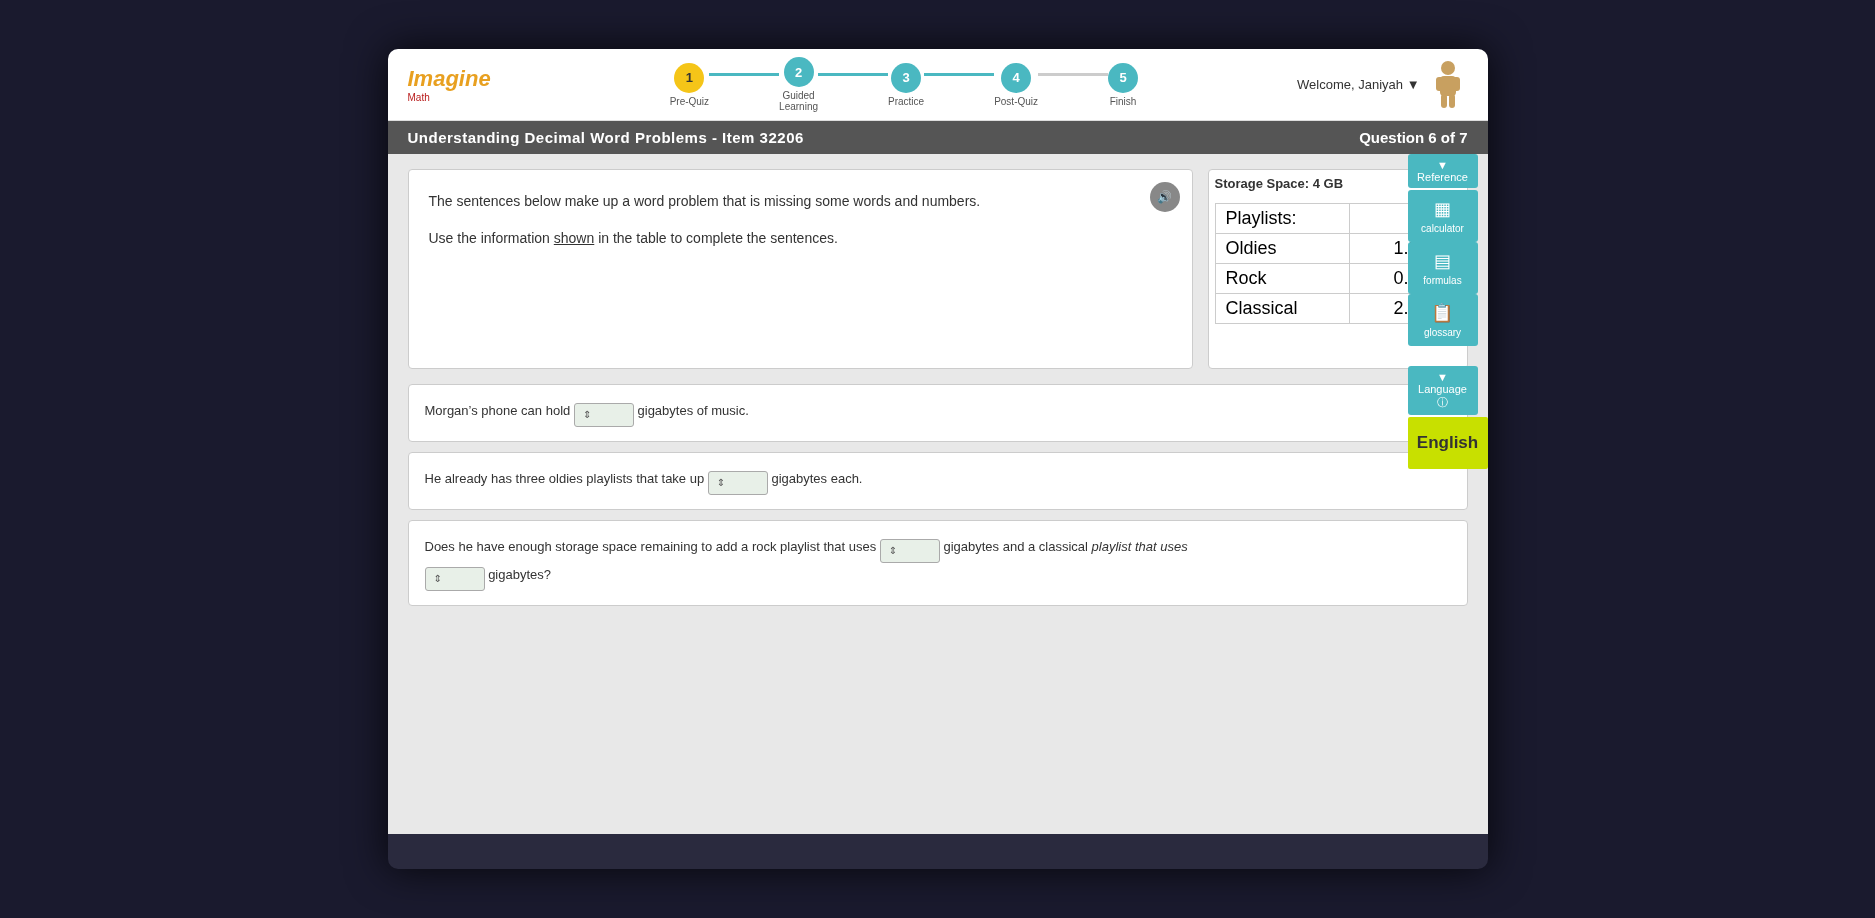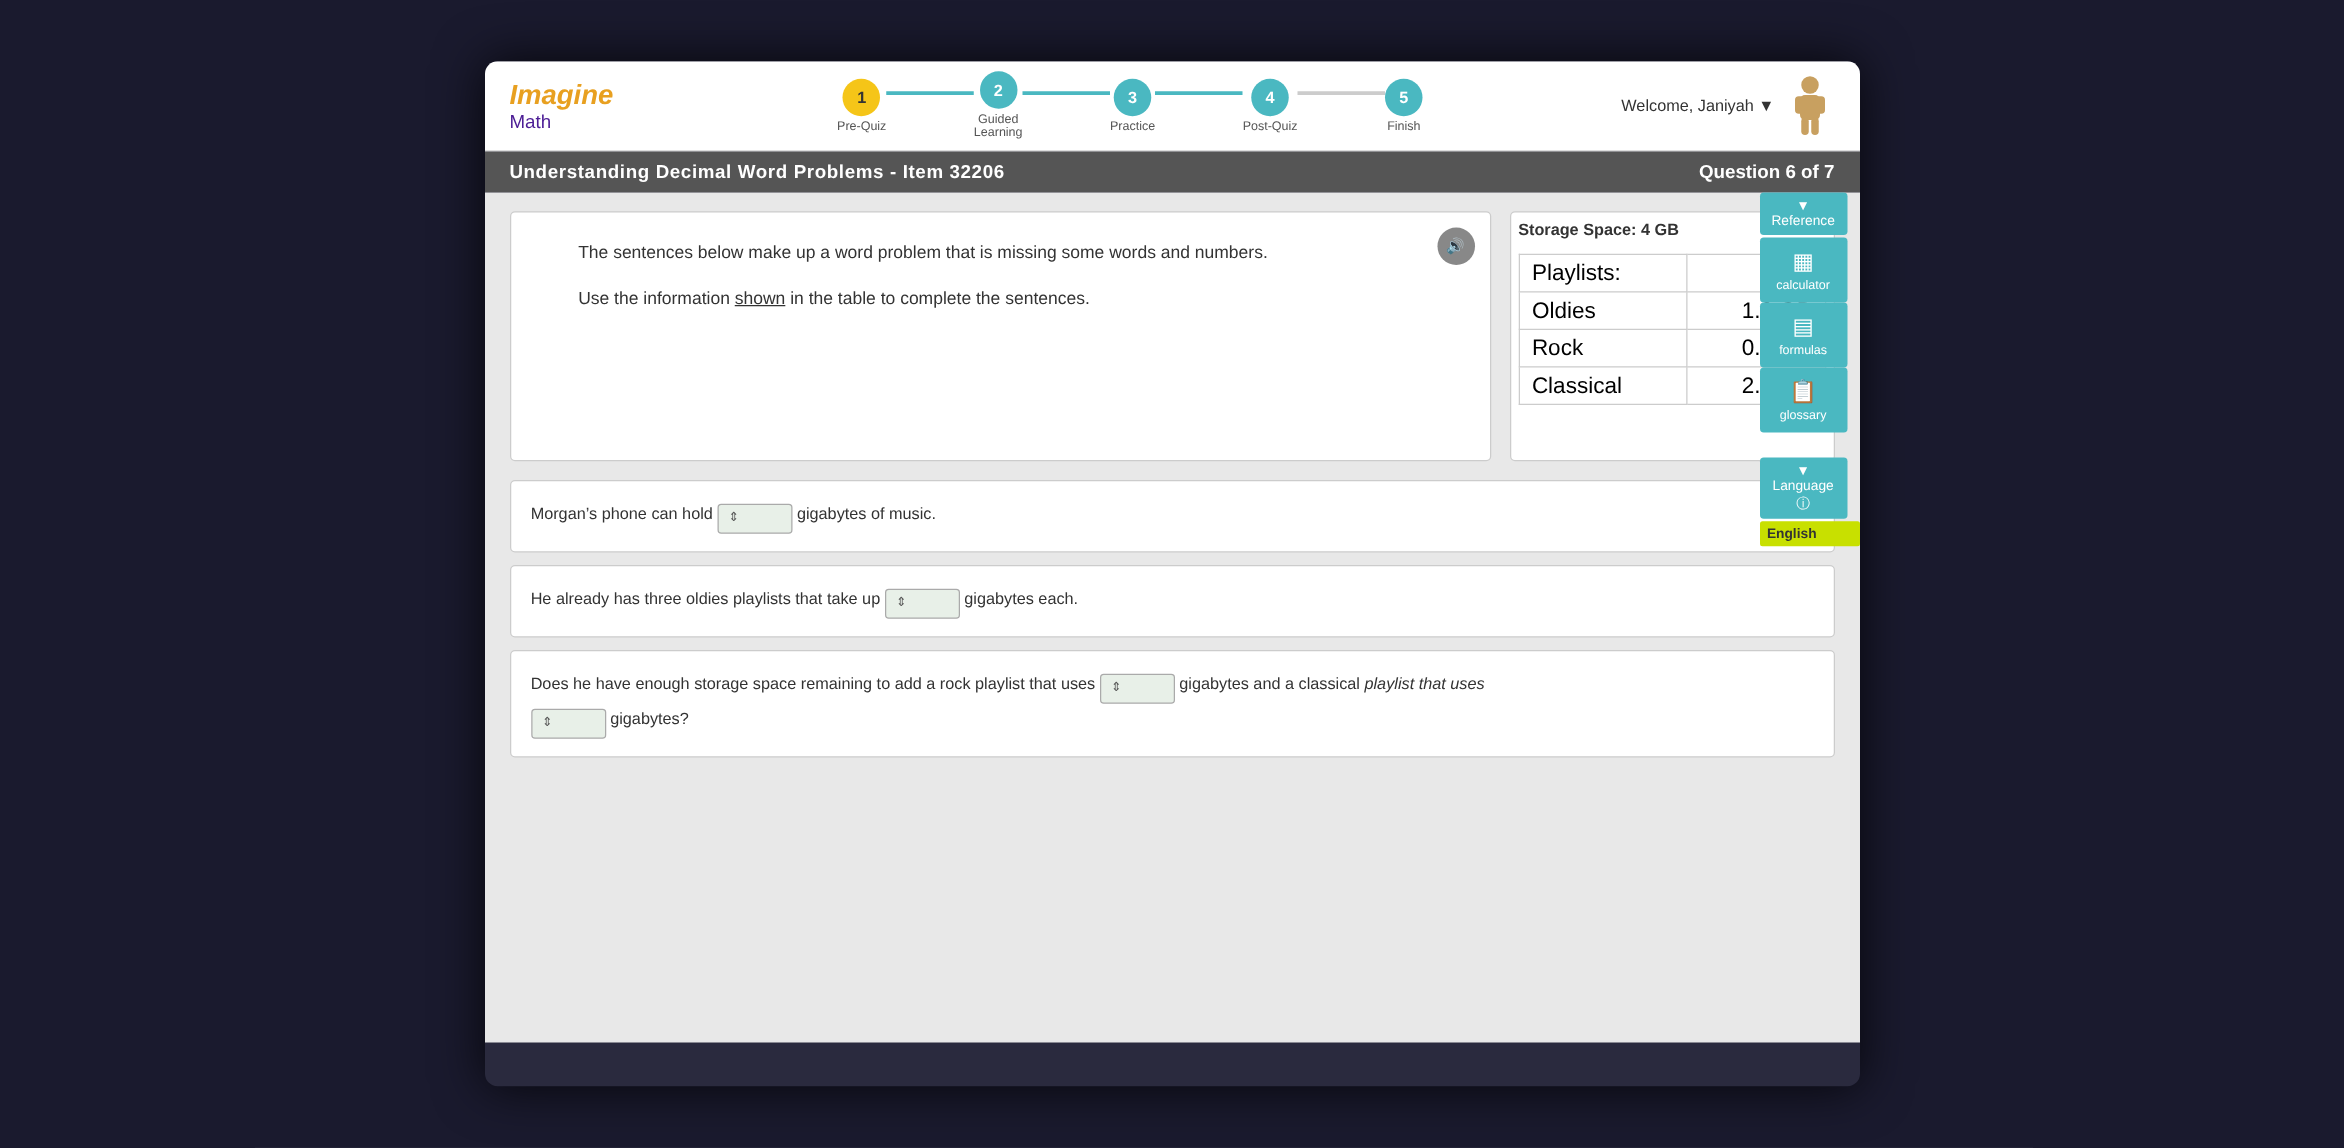--- a/index.html
+++ b/index.html
@@ -35,22 +35,22 @@
       flex-direction: column;
       margin-right: 40px;
     }
     .logo-imagine {
       color: #e8a020;
       font-size: 22px;
       font-weight: bold;
       font-style: italic;
     }
     .logo-math {
-      color: #4c1d95;
-      font-size: 15px;
+      color: #b91c1c;
+      font-size: 10px;
     }
     
     .progress-steps {
       display: flex;
       align-items: center;
       flex: 1;
       justify-content: center;
       position: relative;
     }
     .step-item {
@@ -156,21 +156,20 @@
       align-items: center;
       justify-content: center;
       color: white;
       font-size: 12px;
     }
     .question-text {
       font-size: 14px;
       color: #333;
       line-height: 1.6;
       margin-bottom: 15px;
-      margin-left: 34px;
     }
     .shown-link {
       text-decoration: underline;
       color: #333;
     }
     .table-box {
       background: white;
       border: 1px solid #ccc;
       border-radius: 4px;
       padding: 6px;
@@ -273,24 +272,25 @@
       font-size: 11px;
       cursor: pointer;
       border-radius: 3px;
       width: 70px;
       text-align: center;
       margin-bottom: 2px;
     }
     .btn-english {
       background: #c8e000;
       color: #333;
-      font-size: 11px;
-      font-weight: bold;
-      padding: 4px 6px;
+      font-size: 17px;
+      font-weight: bold;
+      padding: 16px 6px;
       border-radius: 2px;
+      text-align: center;
       cursor: pointer;
     }
     .italic-text {
       font-style: italic;
     }
   </style>
 </head>
 <body>
 
 <div class="screen">

